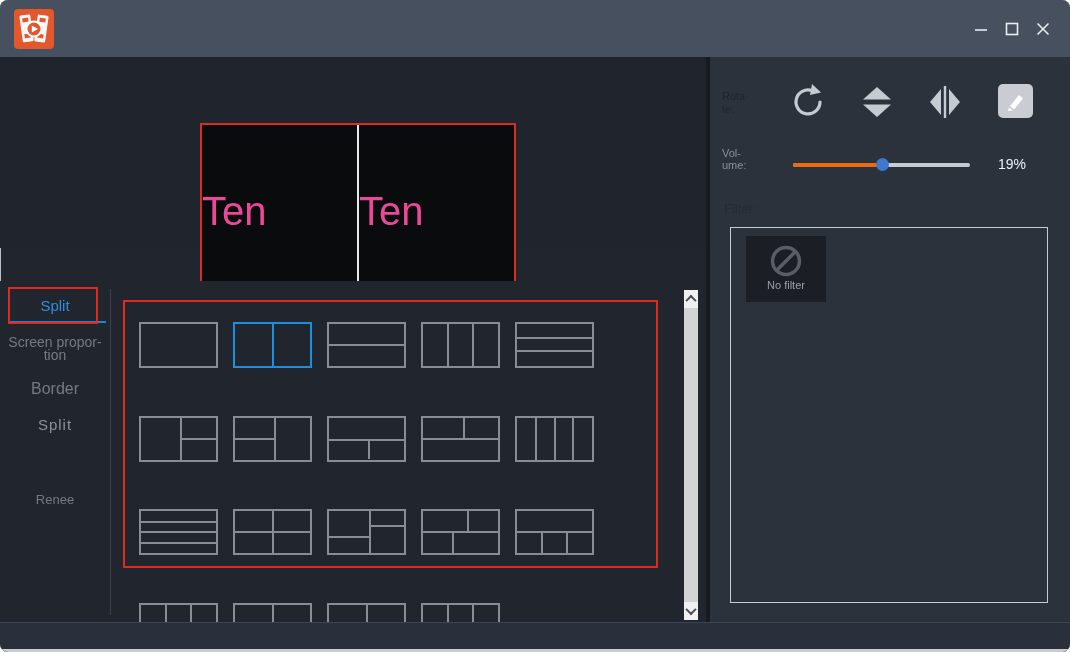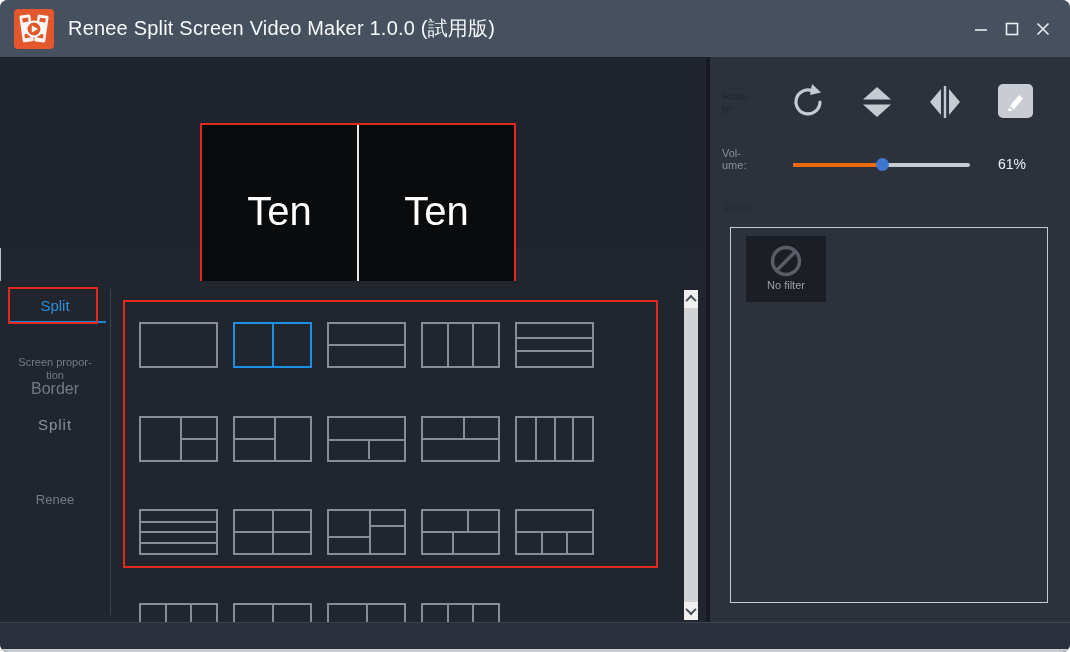--- a/index.html
+++ b/index.html
@@ -10,39 +10,39 @@
             display:flex;align-items:center;padding:0 14px;box-sizing:border-box;}
   .app-icon{width:40px;height:40px;background:#e2572b;border-radius:4px;margin-right:14px;
             display:flex;align-items:center;justify-content:center;flex:0 0 auto;}
   .title{font-size:20px;color:#f6f8fa;letter-spacing:.2px;white-space:nowrap;}
   .win-controls{margin-left:auto;display:flex;gap:9px;align-items:center;margin-right:2px;}
   .win-btn{width:22px;height:22px;display:flex;align-items:center;justify-content:center;cursor:pointer;}
   
   .preview-area{position:absolute;left:0;top:57px;width:707px;height:191px;background:#20242c;}
   .preview-box{position:absolute;left:200px;top:66px;width:316px;height:177px;background:#0a0b0d;
                border:2px solid #e02a1f;box-sizing:border-box;display:flex;}
-  .preview-pane{flex:1;display:flex;align-items:center;justify-content:center;
-                color:#ffffff;font-size:40px;}
+  .preview-pane{flex:1;display:flex;align-items:center;
+                color:#ec4899;font-size:40px;}
   .preview-divider{width:2px;background:#e8e8e8;}
   
   .player-bar{position:absolute;left:0;top:248px;width:707px;height:33px;background:#13161b;}
   .play-button{position:absolute;left:13px;top:5px;width:0;height:0;
                border-left:19px solid #2f80d9;border-top:11px solid transparent;border-bottom:11px solid transparent;cursor:pointer;}
   .stop-button{position:absolute;left:40px;top:10px;width:13px;height:13px;background:#989ea5;border-radius:2px;cursor:pointer;}
   .seek-bar{position:absolute;left:62px;top:14px;width:537px;height:5px;background:#d9dce0;border-radius:3px;cursor:pointer;}
   .seek-thumb{position:absolute;left:-1px;top:-5px;width:14px;height:14px;border-radius:50%;
               background:#ccd6e1;border:1px solid #8fa6bd;box-sizing:border-box;cursor:pointer;}
   .time{position:absolute;left:602px;top:9px;font-size:13px;color:#8d939c;}
   
   .content-area{position:absolute;left:0;top:281px;width:707px;height:341px;background:#21252d;overflow:hidden;}
   .side-divider{position:absolute;left:110px;top:8px;width:1px;height:326px;background:#3c434f;}
   .si{position:absolute;left:0;width:110px;text-align:center;color:#747b86;white-space:pre-line;cursor:pointer;}
   .si-type{top:16px;font-size:15px;color:#2e8fdd;}
   .type-underline{position:absolute;left:10px;top:40px;width:96px;height:2px;background:#1d86d8;}
-  .si-screen{top:55px;font-size:11px;line-height:13px;margin-top:20px;}
+  .si-screen{top:55px;font-size:14px;line-height:13px;}
   .si-border{top:99px;font-size:16px;}
   .si-order{top:135px;font-size:15px;color:#8b919b;letter-spacing:1px;}
   .si-music{top:169px;font-size:11px;line-height:13px;}
   .si-export{top:211px;font-size:13px;}
   #template-grid{position:absolute;left:0;top:0;width:100%;height:100%;}
   .tpl{position:absolute;width:79px;height:46px;border:2px solid #878d95;box-sizing:border-box;
        color:#878d95;cursor:pointer;background:transparent;}
   .tpl.selected{border-color:#1d8fe0;color:#1d8fe0;}
   .tpl-line{position:absolute;background:currentColor;}
   .scrollbar{position:absolute;left:684px;top:9px;width:14px;height:330px;background:#d2d3d5;}
@@ -90,21 +90,20 @@
         <rect x="7" y="6" width="11" height="27" rx="1.5" fill="#ffffff" opacity="0.95" transform="rotate(-8 12 19)"></rect>
         <rect x="22" y="6" width="11" height="27" rx="1.5" fill="#ffffff" opacity="0.95" transform="rotate(8 27 19)"></rect>
         <rect x="9.5" y="9" width="6" height="4" fill="#e2572b" transform="rotate(-8 12 19)"></rect>
         <rect x="9.5" y="25" width="6" height="4" fill="#e2572b" transform="rotate(-8 12 19)"></rect>
         <rect x="24.5" y="9" width="6" height="4" fill="#e2572b" transform="rotate(8 27 19)"></rect>
         <rect x="24.5" y="25" width="6" height="4" fill="#e2572b" transform="rotate(8 27 19)"></rect>
         <circle cx="20" cy="20" r="7.5" fill="#e2572b" stroke="#ffffff" stroke-width="2"></circle>
         <path d="M17.8 16.5 L24 20 L17.8 23.5 Z" fill="#ffffff"></path>
       </svg>
     </div>
-    <div class="title">Renee Split Screen Video Maker 1.0.0 (試用版)</div>
     <div class="win-controls">
       <div class="win-btn">
         <svg width="14" height="14" viewBox="0 0 14 14">
             <line x1="1" y1="8" x2="13" y2="8" stroke="#e9edf2" stroke-width="1.6"></line>
           </svg>
       </div>
       <div class="win-btn">
         <svg width="14" height="14" viewBox="0 0 14 14">
             <rect x="1.5" y="1.5" width="11" height="11" fill="none" stroke="#e9edf2" stroke-width="1.6"></rect>
           </svg>
@@ -258,21 +257,21 @@
         <path d="M4 17.5 L7.8 20.5 L3 21 Z" fill="#ffffff"></path>
       </svg>
     </div>
 
     <div class="volume-label">Vol-
 ume:</div>
     <div class="volume-slider">
       <div class="volume-fill" style="width: 50%;"></div>
       <div class="volume-thumb" style="left: calc(50% - 6px);"></div>
     </div>
-    <div class="volume-value">61%</div>
+    <div class="volume-value">19%</div>
 
     <div class="filter-label">Filter:</div>
     <div class="filter-box">
       <div class="filter-tile">
         <svg width="36" height="36" viewBox="0 0 36 36">
           <circle cx="18" cy="18" r="13.5" fill="none" stroke="#585d66" stroke-width="3.5"></circle>
           <line x1="9" y1="27" x2="27" y2="9" stroke="#585d66" stroke-width="3.5"></line>
         </svg>
         <span class="filter-tile-label">No filter</span>
       </div>

